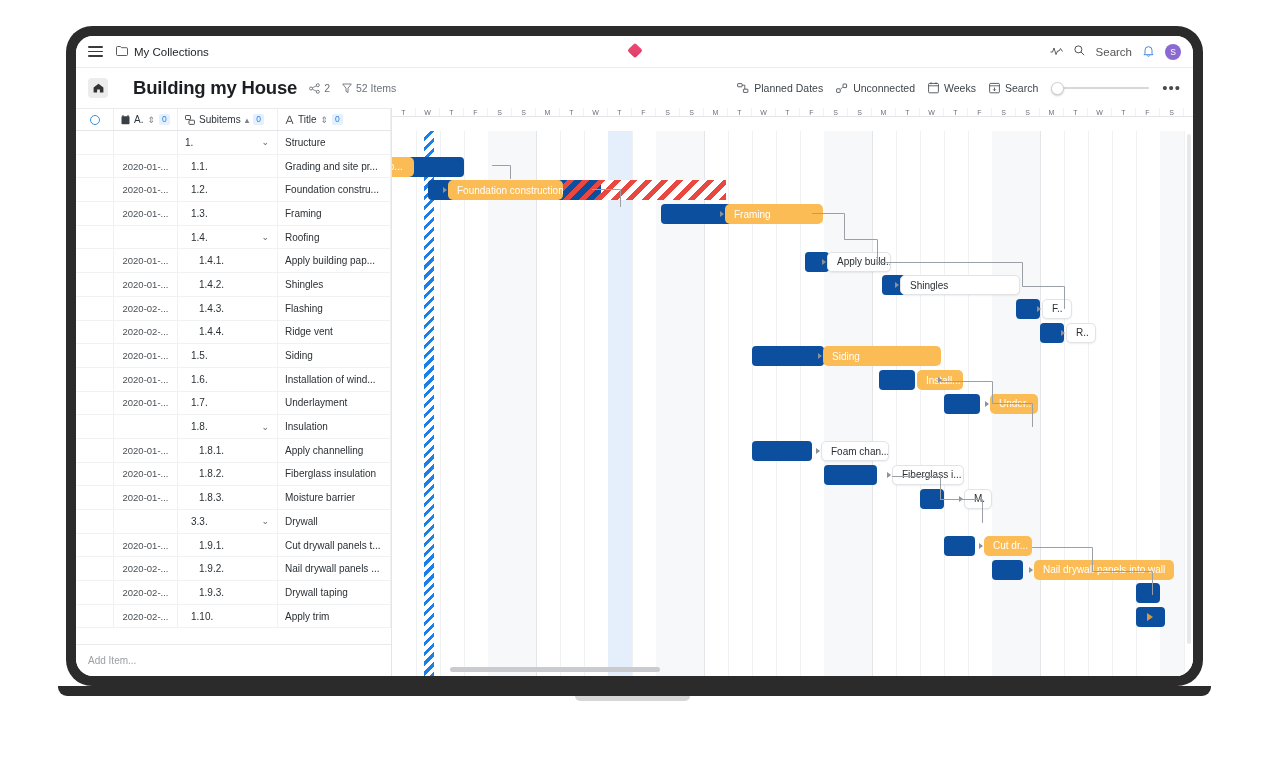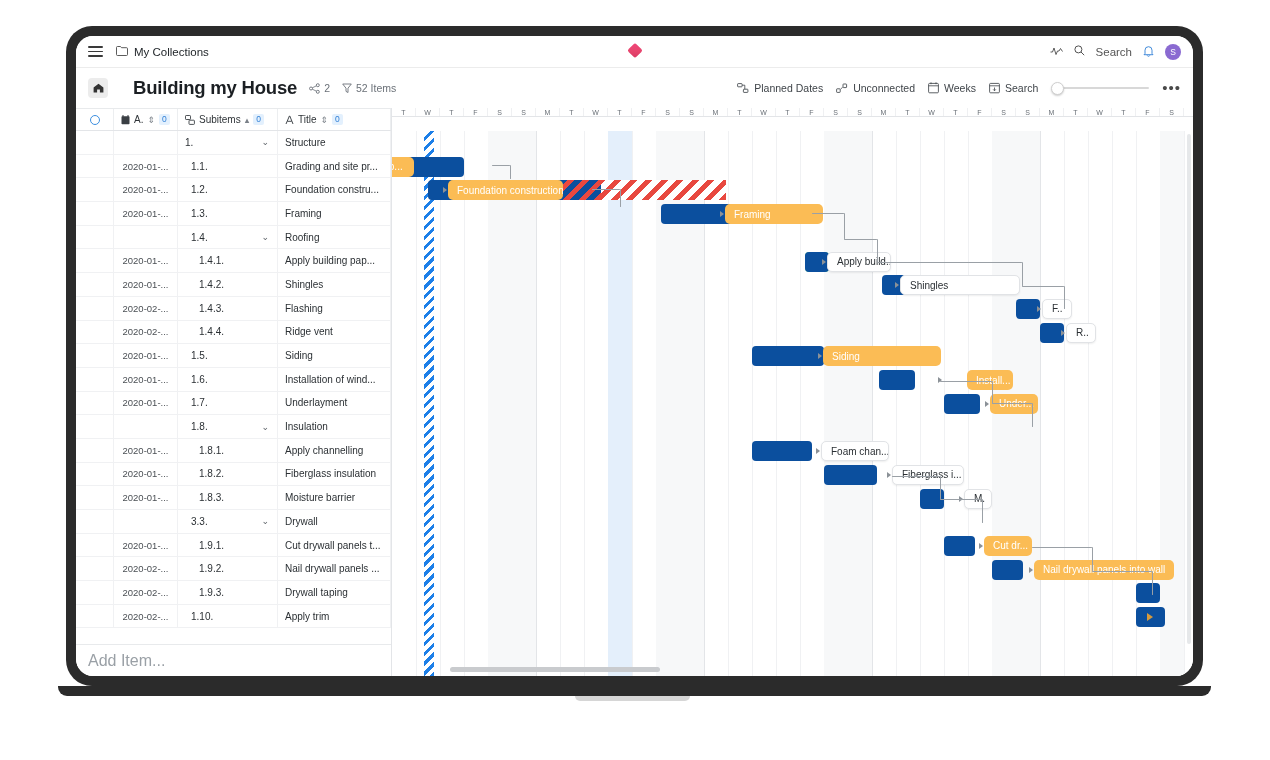--- a/index.html
+++ b/index.html
@@ -112,21 +112,21 @@
   .grow { display: flex; height: 23.7px; border-bottom: 1px solid #f0f1f3; }
   .gcell { font-size: 10px; color: #2b3034; display: flex; align-items: center; border-right: 1px solid #f0f1f3; padding: 0 7px; overflow: hidden; white-space: nowrap; }
   .c-check { width: 38px; }
   .c-date  { width: 64px; color: #4a4f54; justify-content: center; font-size: 9.5px;}
   .c-sub   { width: 100px; position: relative; }
   .c-title { flex: 1; font-weight: 500; }
   .c-sub .num { }
   .c-sub.lvl1 .num { padding-left: 6px; }
   .c-sub.lvl2 .num { padding-left: 14px; }
   .chev { position: absolute; right: 8px; color: #5e646a; font-size: 9px; }
-  #add-item-row { height: 32px; display: flex; align-items: center; padding: 0 12px; font-size: 16px; color: #9aa0a6; border-top: 1px solid #e8eaec; cursor: text; }
+  #add-item-row { height: 32px; display: flex; align-items: center; padding: 0 12px; font-size: 10px; color: #9aa0a6; border-top: 1px solid #e8eaec; cursor: text; }
 
   
   #gantt-pane { flex: 1; position: relative; overflow: hidden; background: #fff; }
   #gantt-weeks { display: flex; height: 14px; border-top: 1px solid #e8eaec; }
   .wk { flex: none; width: 168px; border-right: 1px solid #e3e5e8; font-size: 8.5px; color: #53585e; display: flex; align-items: center; justify-content: center; }
   #gantt-days { display: flex; height: 9px; border-bottom: 1px solid #e3e5e8; }
   .dy { flex: none; width: 24px; border-right: 1px solid #eff0f2; font-size: 7px; color: #6a7077; display: flex; align-items: center; justify-content: center; }
   #gantt-canvas { position: absolute; left: 0; top: 23px; right: 0; bottom: 0; overflow: hidden; }
   .col-band { position: absolute; top: 0; bottom: 0; width: 24px; }
   .col-band.wknd { background: #f7f8f9; }
@@ -615,21 +615,21 @@
             <div class="bar blue" style="left: 624px; width: 24px; top: 167.9px;"></div>
             <div class="chip white" style="left: 650px; width: 30px; top: 167.9px;">F..</div>
             <div class="arrow" style="left: 645px; top: 174.9px;"></div>
             <div class="bar blue" style="left: 648px; width: 24px; top: 191.6px;"></div>
             <div class="chip white" style="left: 674px; width: 30px; top: 191.6px;">R..</div>
             <div class="arrow" style="left: 669px; top: 198.6px;"></div>
             <div class="bar blue" style="left: 360px; width: 72px; top: 215.3px;"></div>
             <div class="chip amber" style="left: 431px; width: 118px; top: 215.3px;">Siding</div>
             <div class="arrow" style="left: 426px; top: 222.3px;"></div>
             <div class="bar blue" style="left: 487.2px; width: 36px; top: 239px;"></div>
-            <div class="chip amber" style="left: 575px; width: 46px; top: 239px;">Install...</div>
+            <div class="chip amber" style="left: 525px; width: 46px; top: 239px;">Install...</div>
             <div class="arrow" style="left: 546px; top: 246px;"></div>
             <div class="bar blue" style="left: 552px; width: 36px; top: 262.7px;"></div>
             <div class="chip amber" style="left: 598px; width: 48px; top: 262.7px;">Under...</div>
             <div class="arrow" style="left: 593px; top: 269.7px;"></div>
             <div class="bar blue" style="left: 360px; width: 60px; top: 310.1px;"></div>
             <div class="chip white" style="left: 429px; width: 68px; top: 310.1px;">Foam chan...</div>
             <div class="arrow" style="left: 424px; top: 317.1px;"></div>
             <div class="bar blue" style="left: 432px; width: 52.8px; top: 333.8px;"></div>
             <div class="chip white" style="left: 500px; width: 72px; top: 333.8px;">Fiberglass i...</div>
             <div class="arrow" style="left: 495px; top: 340.8px;"></div>

